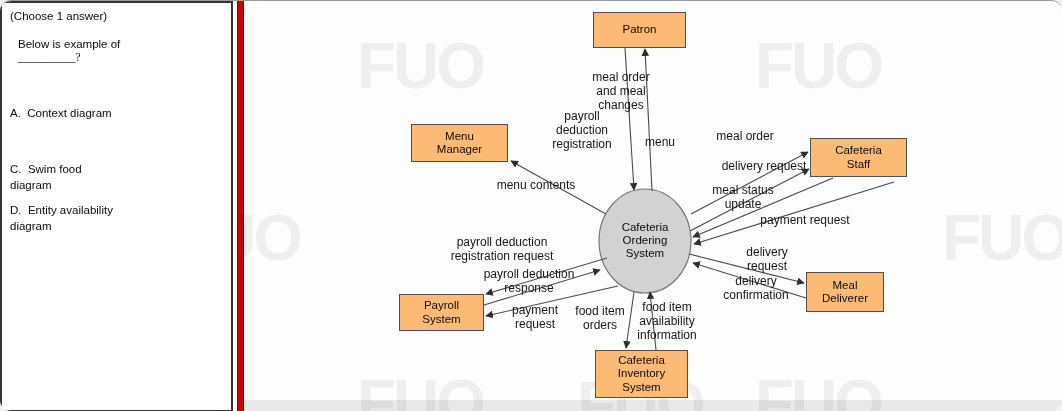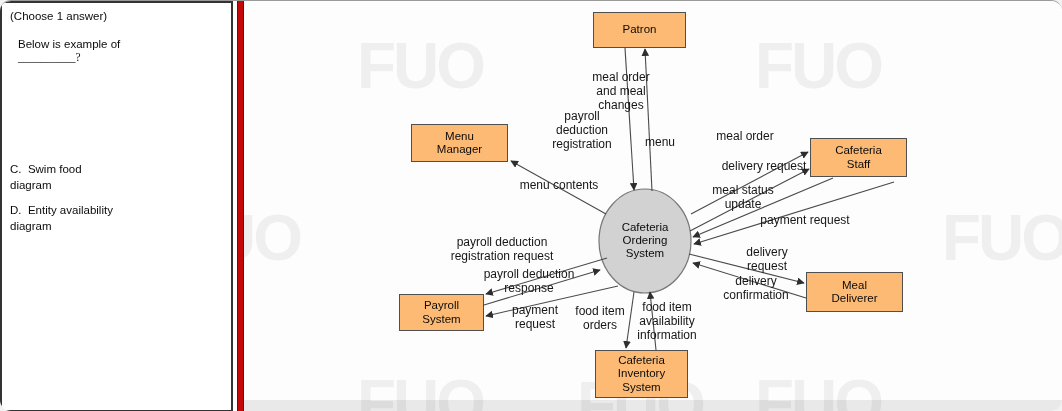--- a/index.html
+++ b/index.html
@@ -31,20 +31,21 @@
 </style>
 </head>
 <body>
 
 <div class="page">
 
   <div class="question-panel">
     <div class="qtext choose-note">(Choose 1 answer)</div>
     <div class="qtext prompt-line1">Below is example of</div>
     <div class="qtext prompt-line2">__________?</div>
+    <div class="option" style="top:103px">A.  Context diagram</div>
     <div class="option" style="top:159px">C.  Swim food
 diagram</div>
     <div class="option" style="top:200px">D.  Entity availability
 diagram</div>
   </div>
 
   <div class="red-divider"></div>
 
   <div class="diagram-area">
     <div class="bottom-strip"></div>
@@ -82,21 +83,21 @@
       </g>
     </svg>
 
     <div class="ebox" style="left:349px;top:11px;width:93px;height:36px">Patron</div>
     <div class="ebox" style="left:167px;top:123px;width:97px;height:38px">Menu
 Manager</div>
     <div class="ebox" style="left:566px;top:137px;width:97px;height:39px">Cafeteria
 Staff</div>
     <div class="ebox" style="left:155px;top:293px;width:85px;height:37px">Payroll
 System</div>
-    <div class="ebox" style="left:562px;top:271px;width:97px;height:40px">Meal
+    <div class="ebox" style="left:562px;top:271px;width:78px;height:40px">Meal
 Deliverer</div>
     <div class="ebox" style="left:351px;top:349px;width:93px;height:48px">Cafeteria
 Inventory
 System</div>
 
     <div class="process-label" style="left:401px;top:240px">Cafeteria
 Ordering
 System</div>
 
     <div class="flabel" style="left:377px;top:91px">meal order
@@ -104,21 +105,21 @@
 changes</div>
     <div class="flabel" style="left:338px;top:130px">payroll
 deduction
 registration</div>
     <div class="flabel" style="left:416px;top:142px">menu</div>
     <div class="flabel" style="left:501px;top:136px">meal order</div>
     <div class="flabel" style="left:520px;top:166px">delivery request</div>
     <div class="flabel" style="left:499px;top:197px">meal status
 update</div>
     <div class="flabel" style="left:561px;top:220px">payment request</div>
-    <div class="flabel" style="left:315px;top:185px">menu contents</div>
+    <div class="flabel" style="left:292px;top:185px">menu contents</div>
     <div class="flabel" style="left:258px;top:249px">payroll deduction
 registration request</div>
     <div class="flabel" style="left:285px;top:281px">payroll deduction
 response</div>
     <div class="flabel" style="left:291px;top:317px">payment
 request</div>
     <div class="flabel" style="left:356px;top:318px">food item
 orders</div>
     <div class="flabel" style="left:423px;top:321px">food item
 availability

